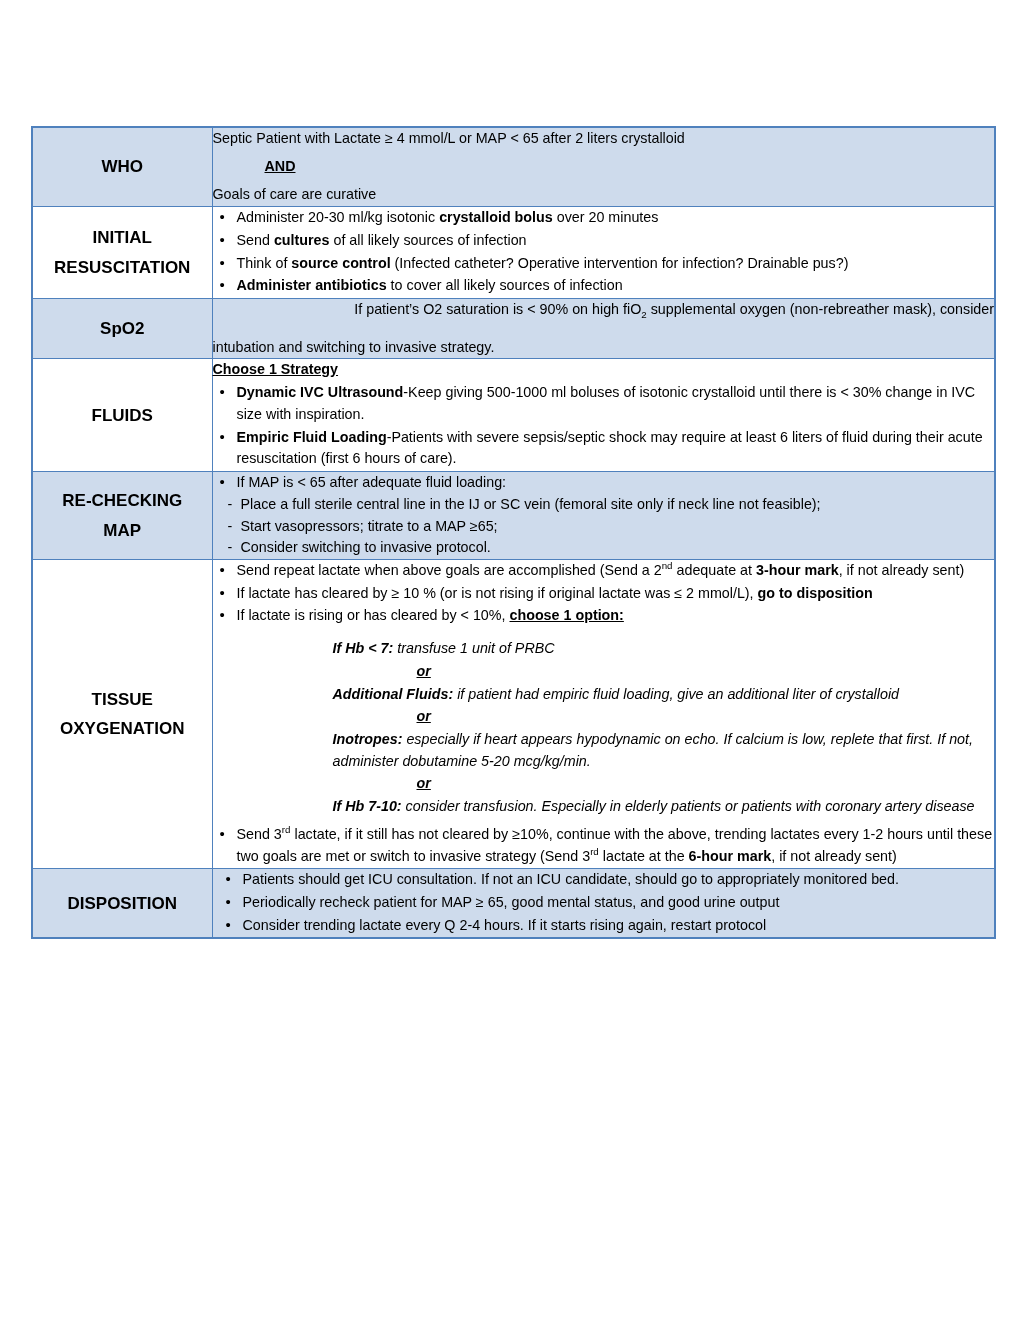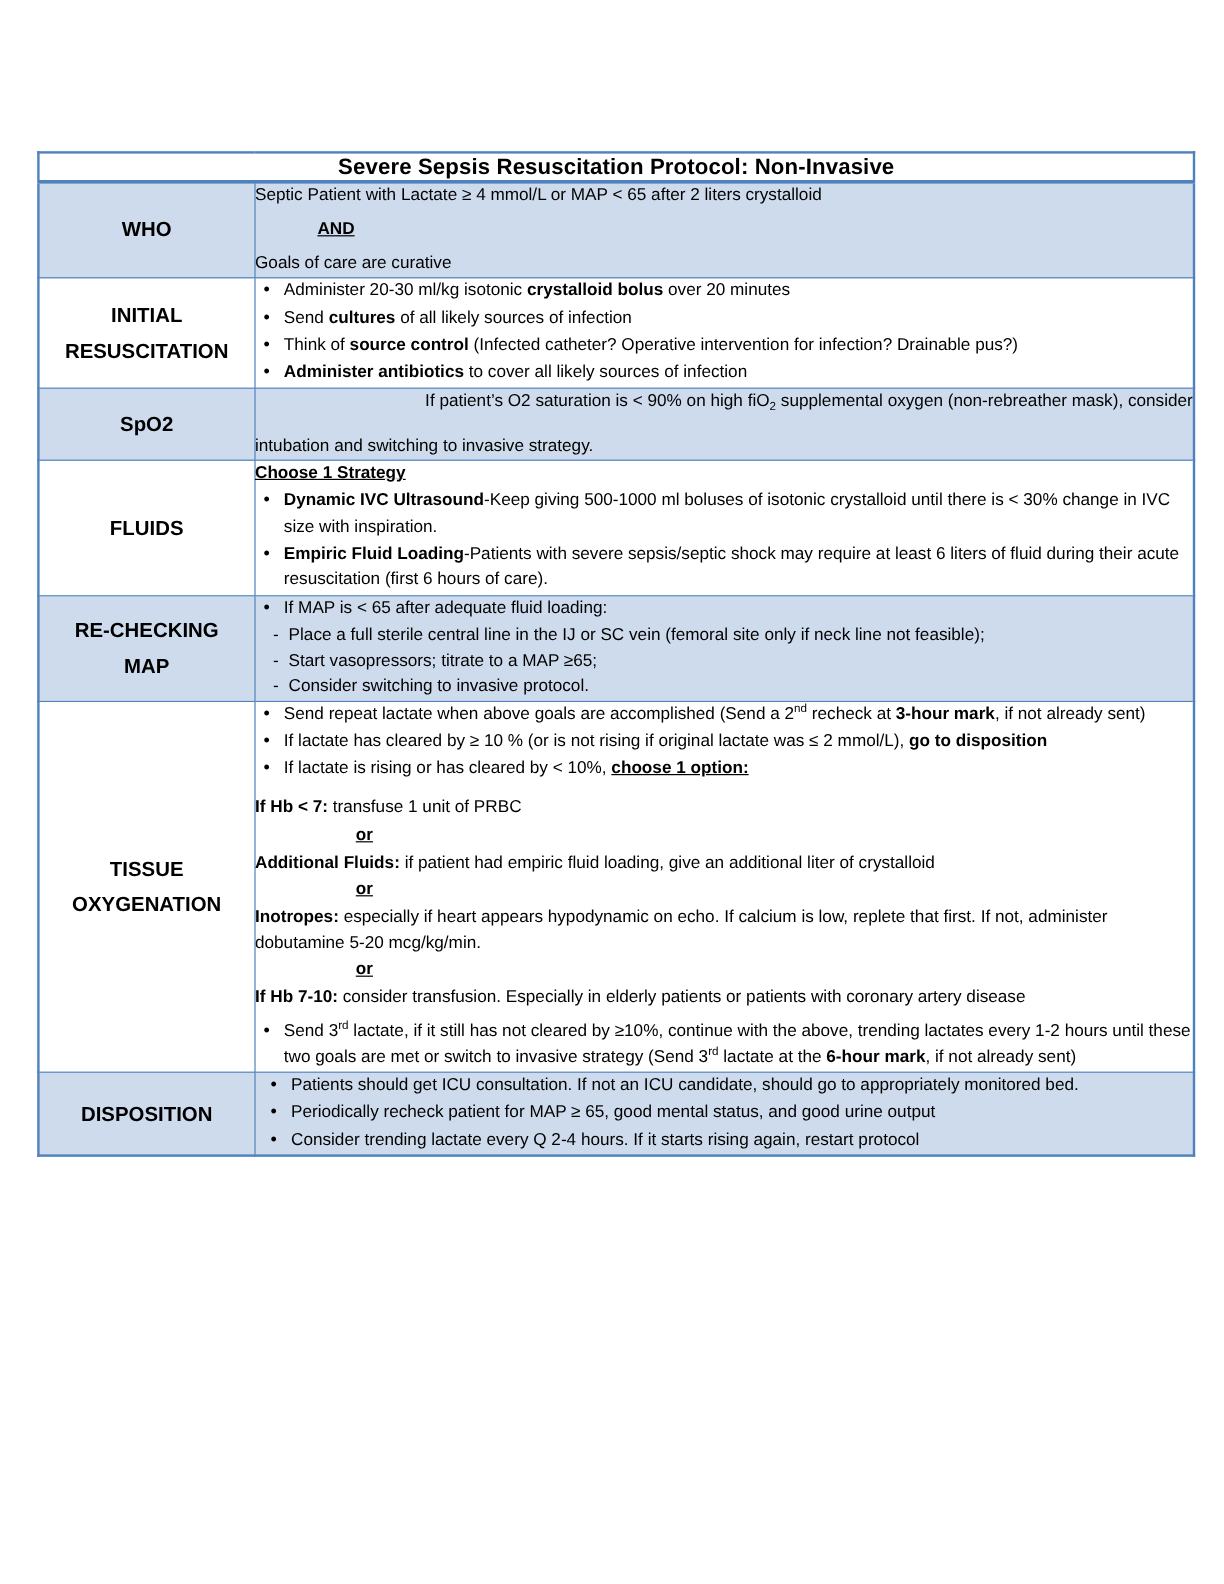--- a/index.html
+++ b/index.html
@@ -122,20 +122,22 @@
     text-decoration: underline;
   }
 
   
   .spo2-p { margin: 0; }
   .spo2-p.first { padding-left: 4px; margin-bottom: 16px; text-align: right; }
 
   
   .opt-block {
     margin: 11px 0 6px 0;
+    padding-left: 120px;
+    font-style: italic;
   }
   .opt-block p { margin: 0; }
   .opt-or {
     text-align: left;
     padding-left: 84px;
     font-weight: bold;
     text-decoration: underline;
     margin: 1px 0 1px 0 !important;
   }
 
@@ -153,23 +155,20 @@
 
 <div class="page">
 
   <table class="protocol-table">
     <colgroup>
         <col style="width:180px">
         <col>
       </colgroup>
     <tbody>
 
-      <tr>
-        <td class="title-cell" colspan="2">Severe Sepsis Resuscitation Protocol:  Non-Invasive</td>
-      </tr>
 
       <tr>
         <td class="label-cell shaded">WHO</td>
         <td class="content-cell shaded">
           <p class="who-line">Septic Patient with Lactate ≥ 4 mmol/L or MAP &lt; 65 after 2 liters crystalloid</p>
           <p class="who-and">AND</p>
           <p class="who-line">Goals of care are curative</p>
         </td>
       </tr>
 
@@ -222,21 +221,21 @@
         </td>
       </tr>
 
       <tr>
         <td class="label-cell plain">
           <div>TISSUE</div>
           <div>OXYGENATION</div>
         </td>
         <td class="content-cell plain">
           <ul class="bul">
-            <li><span>Send repeat lactate when above goals are accomplished (Send a 2</span><sup>nd</sup><span> recheck at </span><span class="b">3-hour mark</span><span>, if not already sent)</span></li>
+            <li><span>Send repeat lactate when above goals are accomplished (Send a 2</span><sup>nd</sup><span> adequate at </span><span class="b">3-hour mark</span><span>, if not already sent)</span></li>
             <li><span>If lactate has cleared by ≥ 10 % (or is not rising if original lactate was ≤ 2 mmol/L), </span><span class="b">go to disposition</span></li>
             <li><span>If lactate is rising or has cleared by &lt; 10%, </span><span class="bu">choose 1 option:</span></li>
           </ul>
 
           <div class="opt-block">
             <p><span class="b">If Hb &lt; 7:</span><span> transfuse 1 unit of PRBC</span></p>
             <p class="opt-or">or</p>
             <p><span class="b">Additional Fluids:</span><span> if patient had empiric fluid loading, give an additional liter of crystalloid</span></p>
             <p class="opt-or">or</p>
             <p><span class="b">Inotropes:</span><span> especially if heart appears hypodynamic on echo. If calcium is low, replete that first. If not, administer dobutamine 5-20 mcg/kg/min.</span></p>

